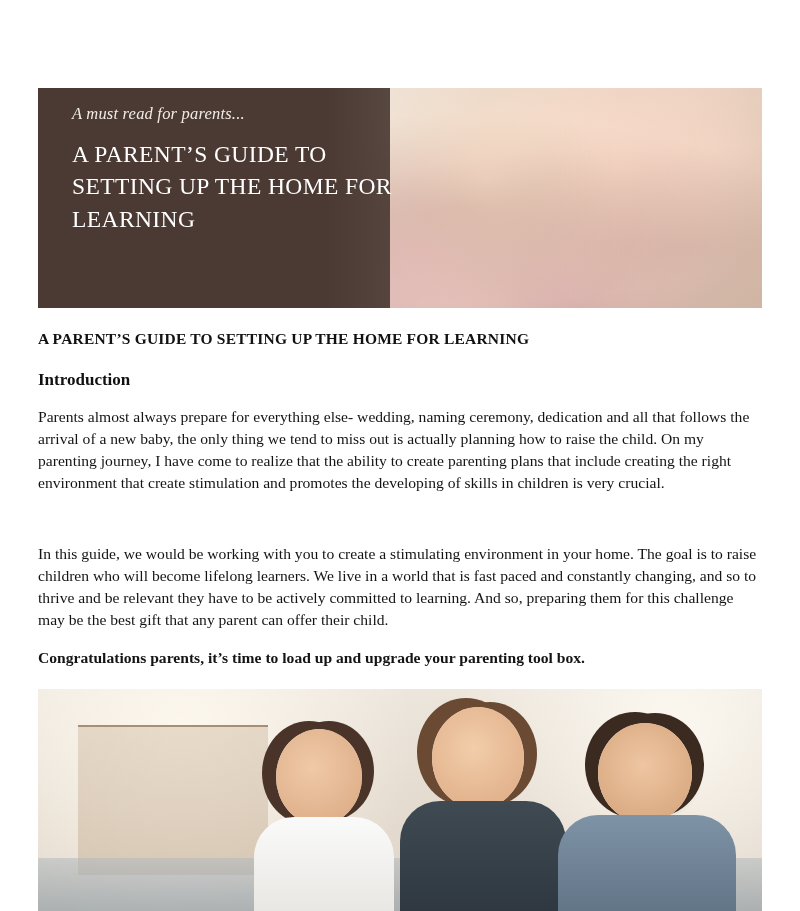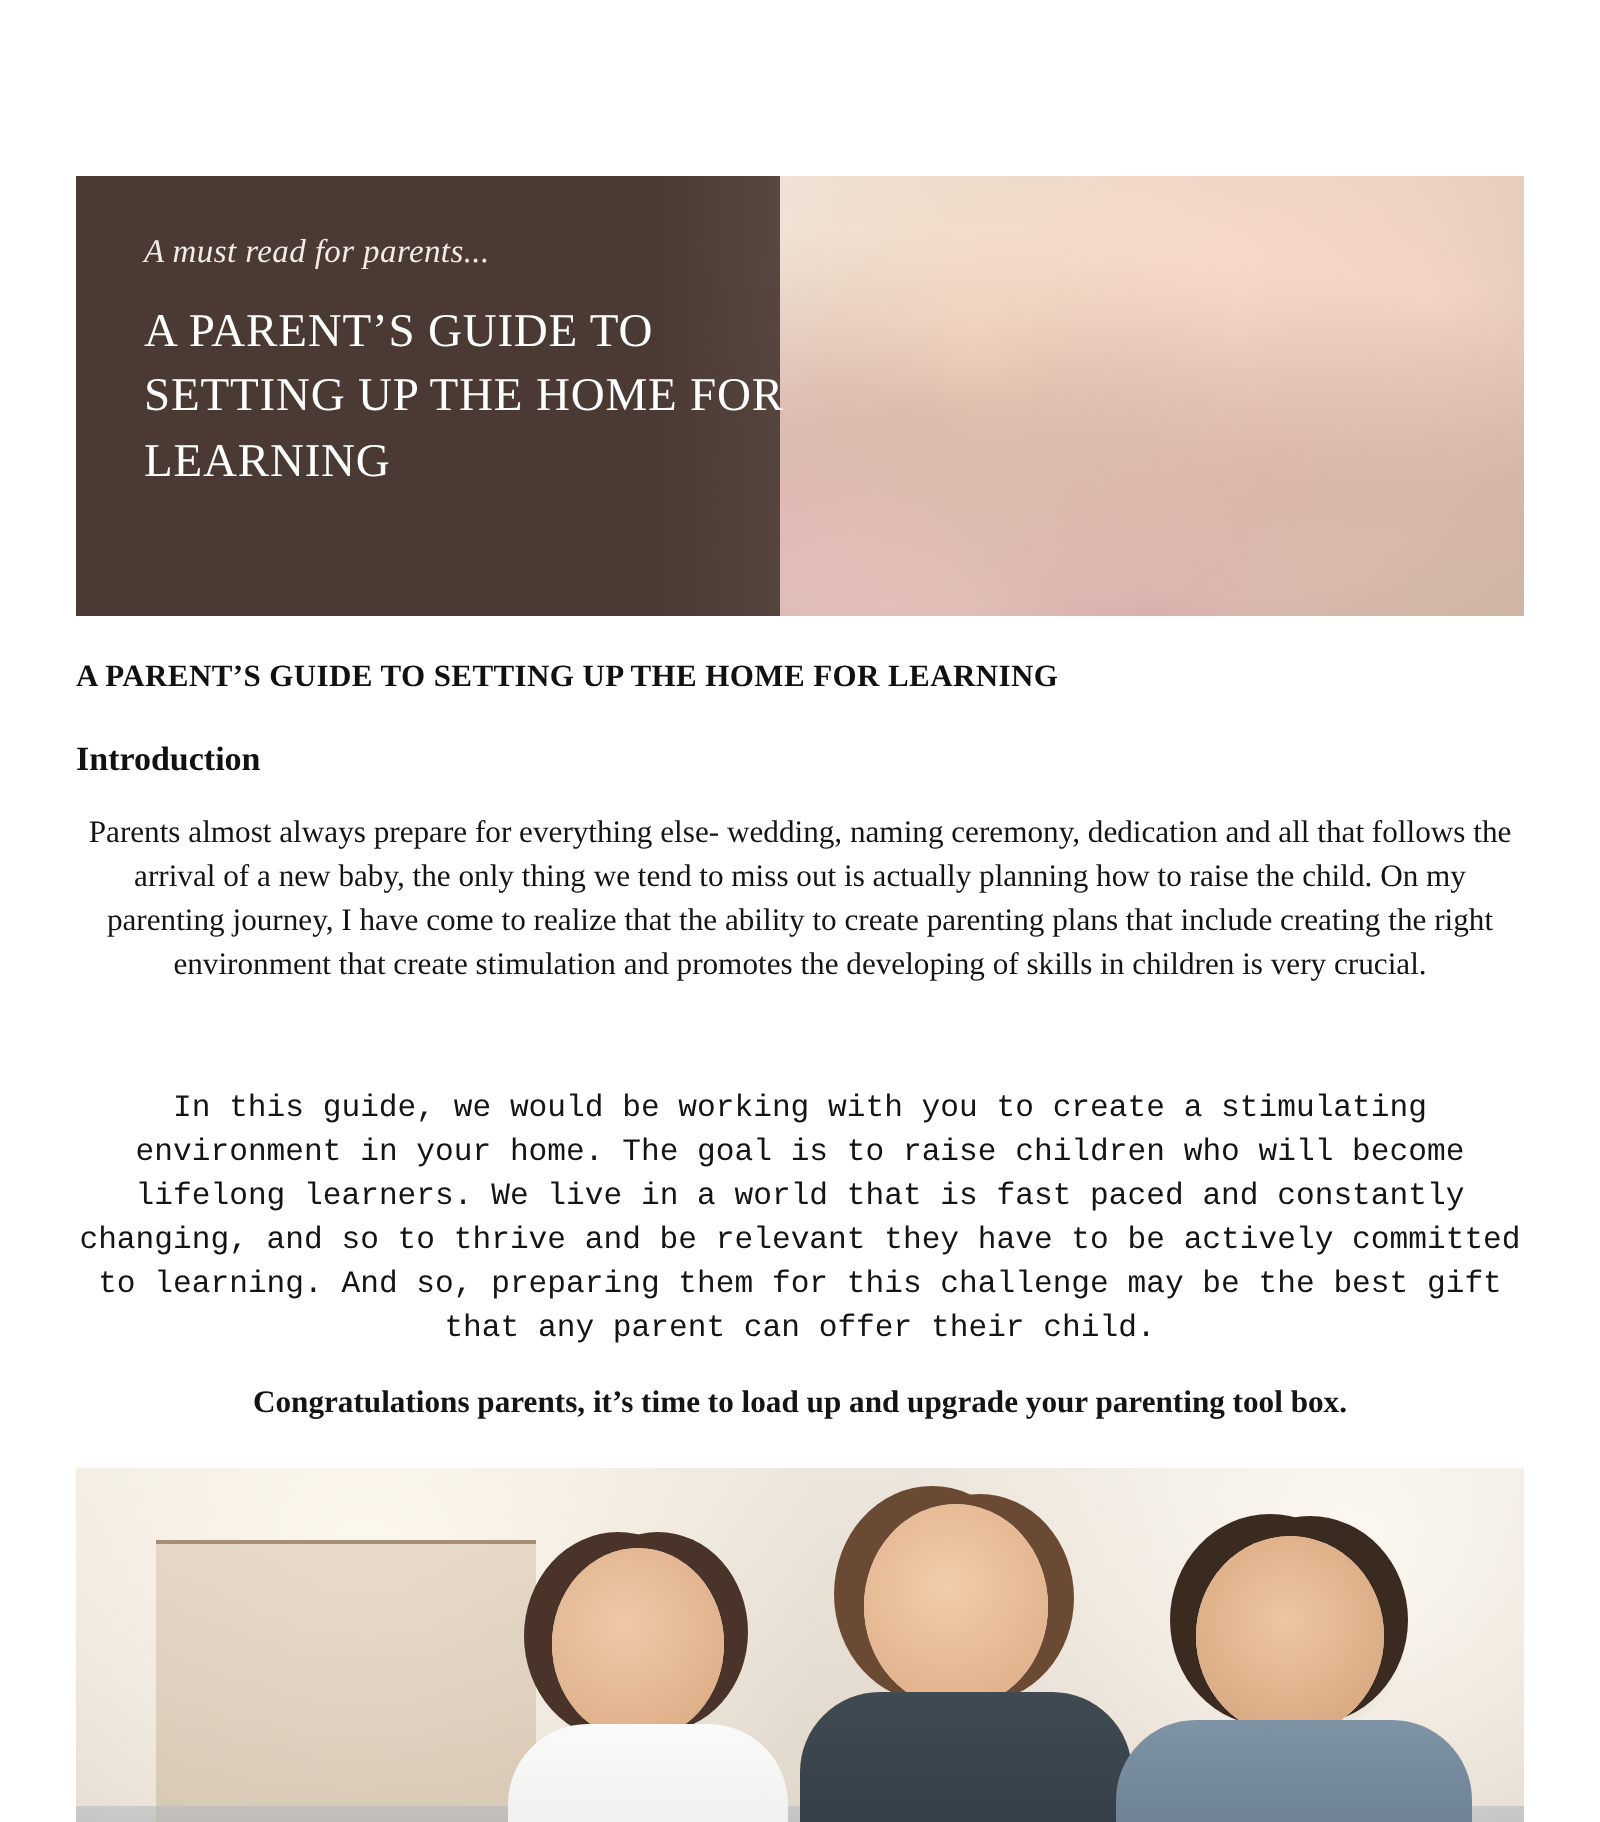--- a/index.html
+++ b/index.html
@@ -56,21 +56,21 @@
   .hero-overlay {
     position: absolute;
     left: 0; top: 0; bottom: 0;
     width: 352px;
     background: #4a3a33;
     background: linear-gradient(90deg, #4a3a33 0%, #4a3a33 82%, rgba(74,58,51,0.92) 100%);
   }
   .hero-text {
     position: absolute;
     left: 34px;
-    top: 28px;
+    top: 16px;
     width: 320px;
     color: #ffffff;
   }
   .hero-kicker {
     font-style: italic;
     font-size: 16.5px;
     color: #f2ece6;
     margin-bottom: 14px;
     letter-spacing: 0.2px;
   }
@@ -99,26 +99,25 @@
   .section-heading {
     margin-top: 22px;
     font-size: 17px;
     font-weight: bold;
     color: #111;
   }
   p.body {
     margin: 16px 0 0 0;
     font-size: 15.6px;
     line-height: 1.42;
-    text-align: center;
+    text-align: left;
     color: #141414;
   }
   p.gap-before {
     margin-top: 48px;
-    font-family: Liberation Mono, monospace;
   }
   p.tight {
     margin-top: 16px;
     font-weight: bold;
   }
 
   
   .photo2 {
     position: relative;
     margin-top: 20px;

